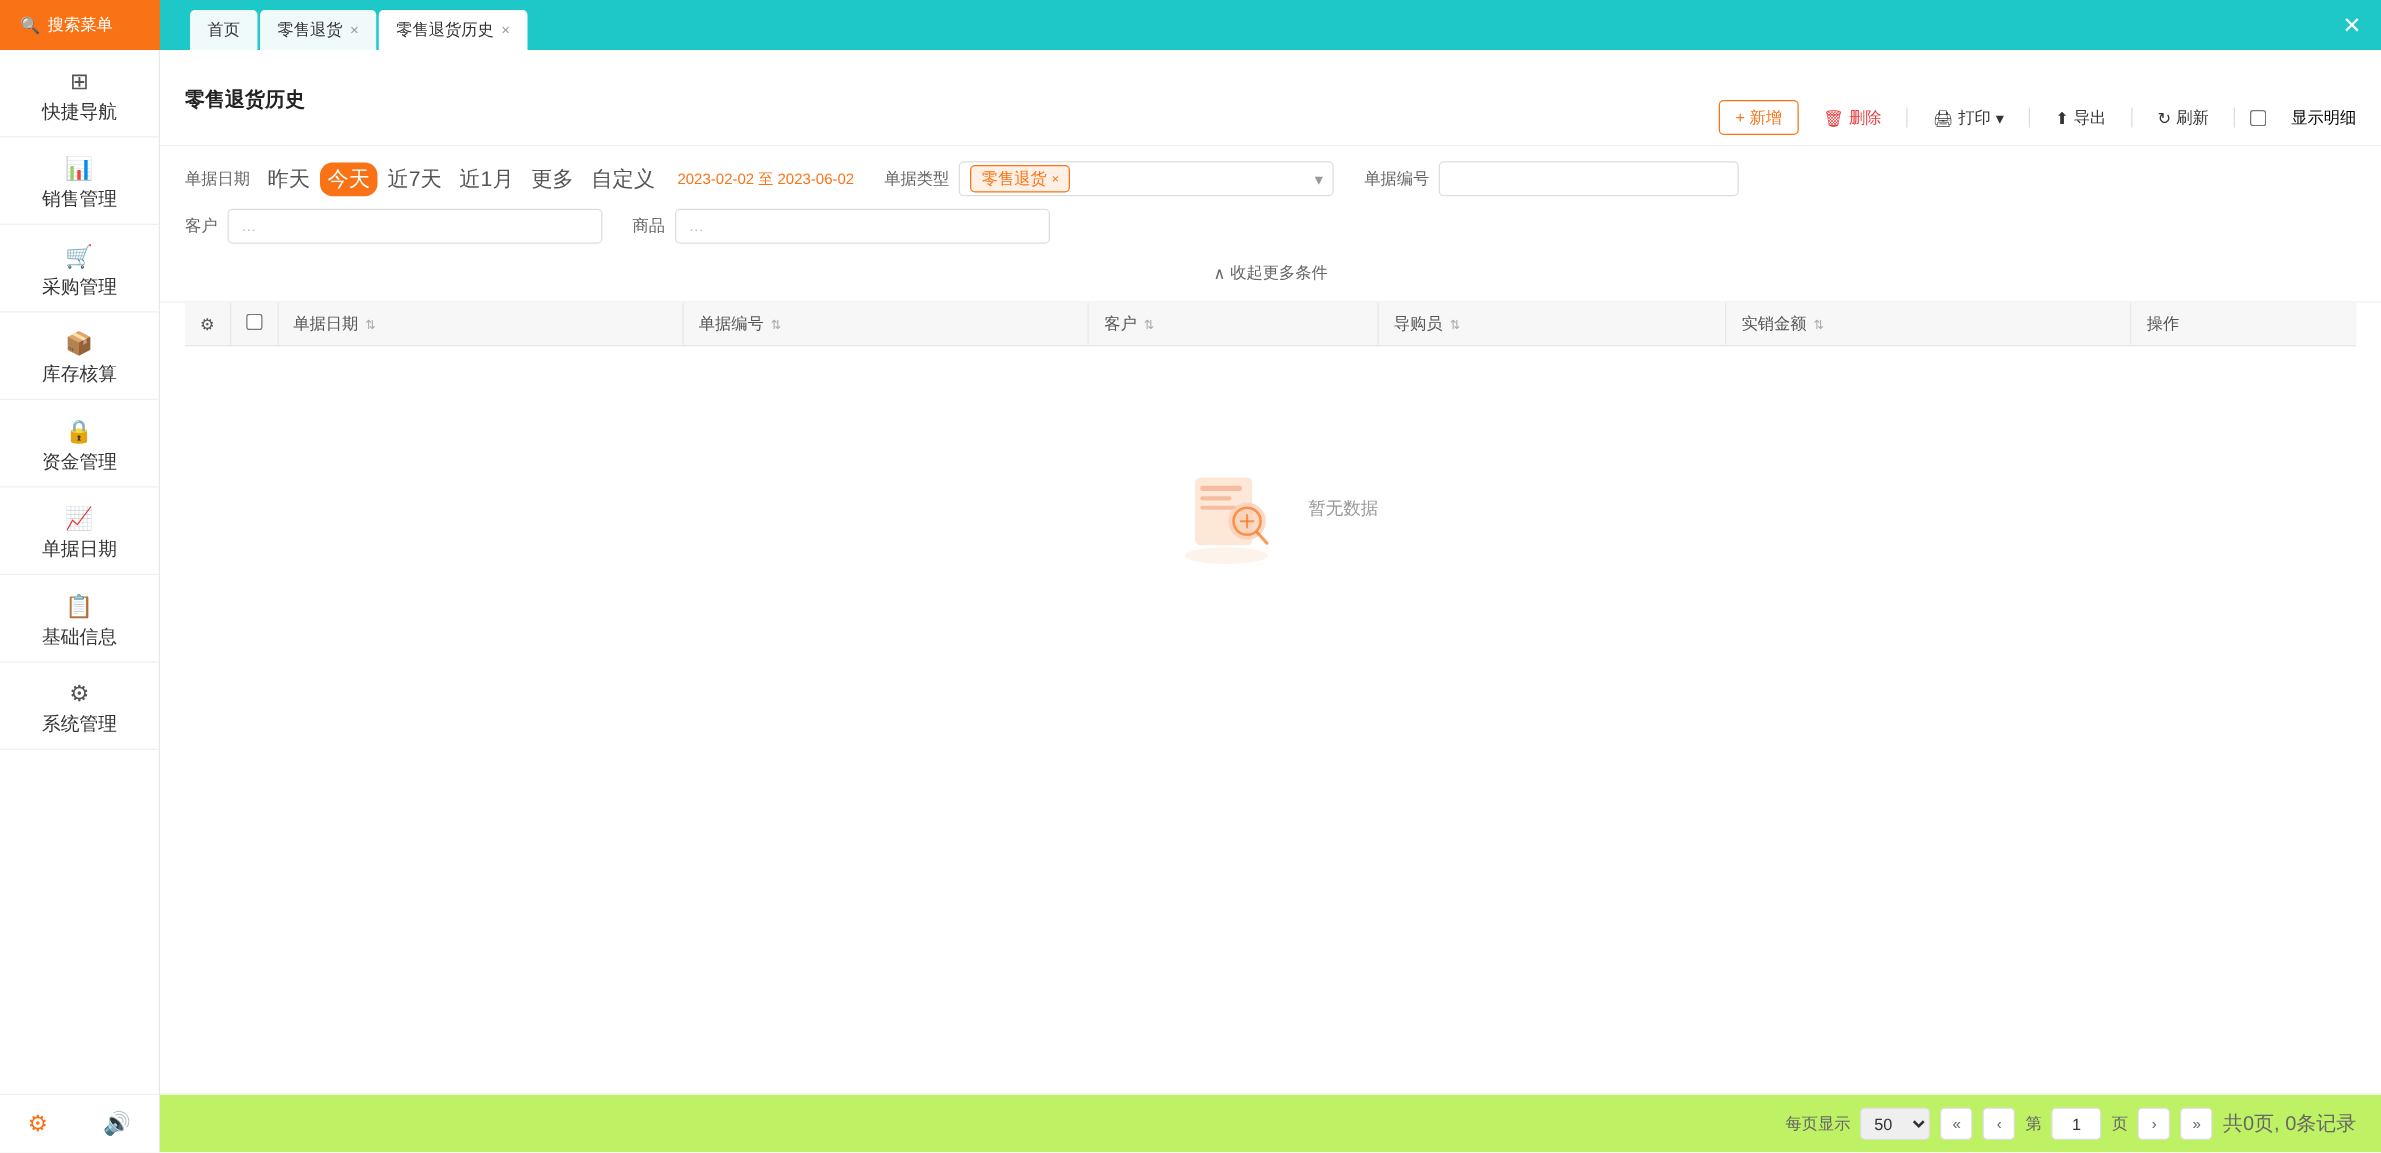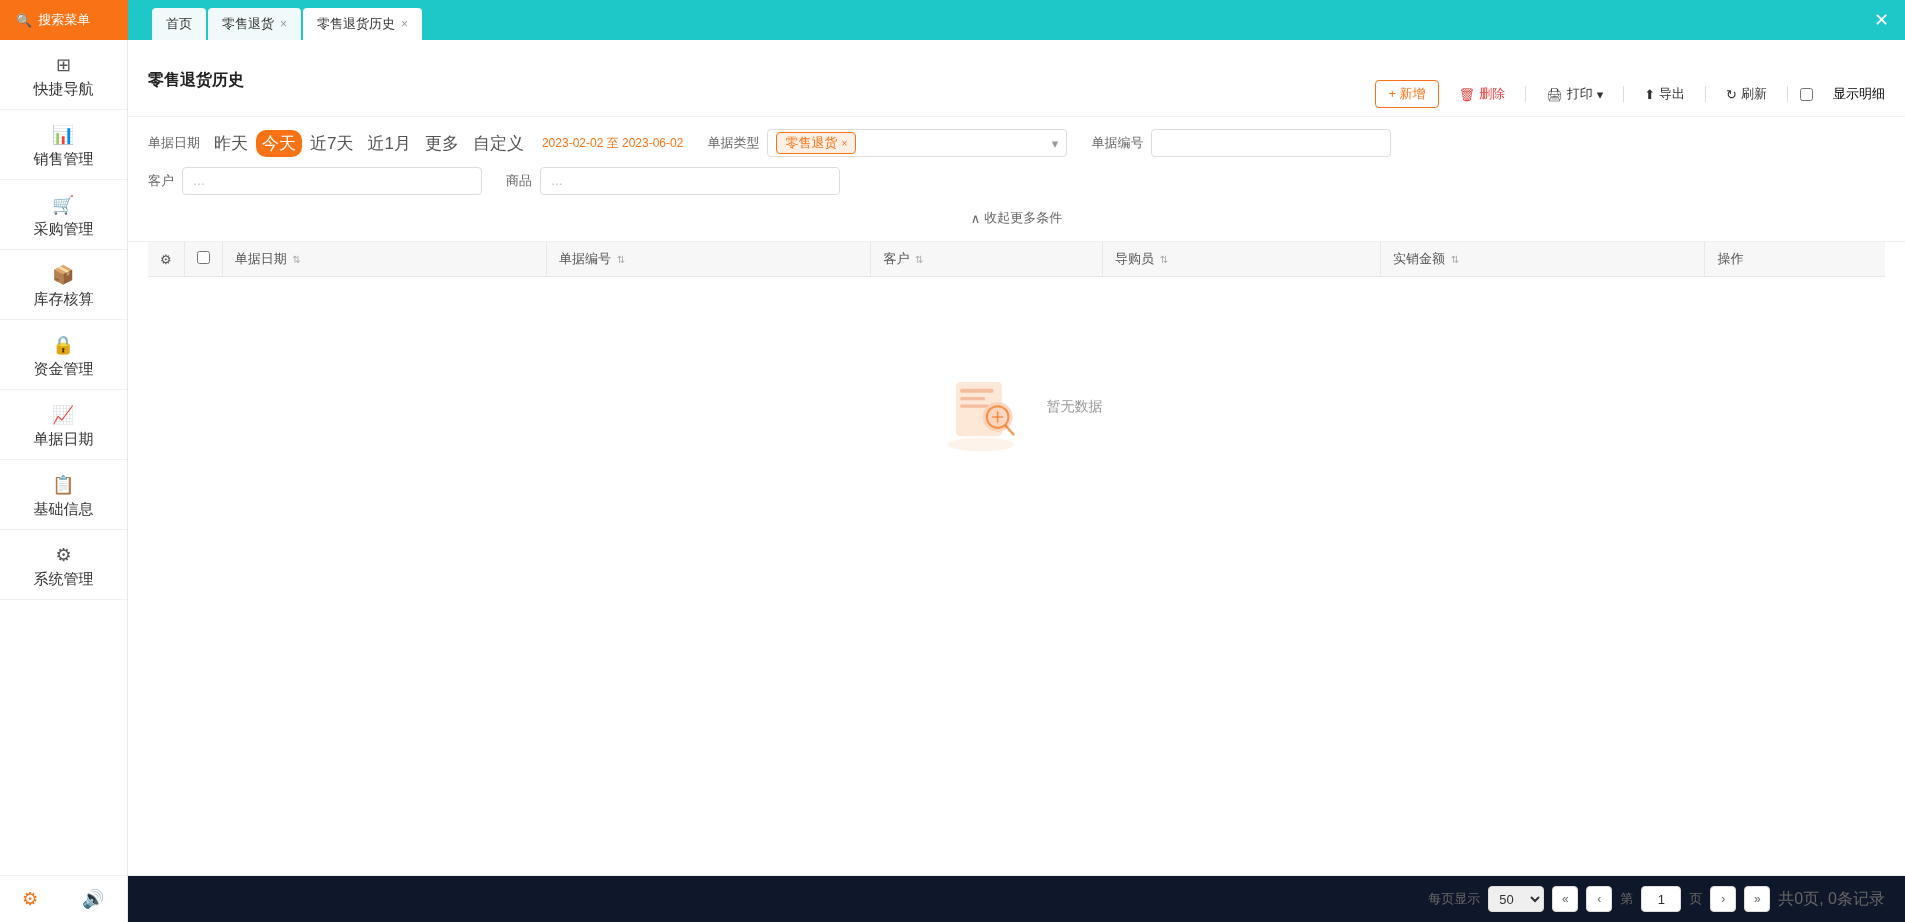--- a/index.html
+++ b/index.html
@@ -114,21 +114,21 @@
     
     .empty-state {
       display: flex; flex-direction: row; align-items: center; justify-content: center;
       padding: 80px 0; gap: 16px;
     }
     .empty-text { color: #999; font-size: 14px; }
 
     
     .pagination-bar {
       display: flex; align-items: center; justify-content: flex-end; padding: 10px 20px;
-      border-top: 1px solid #f0f0f0; background: #0f172a; gap: 8px;
+      border-top: 1px solid #f0f0f0; background: #bef264; gap: 8px;
     }
     .page-size-label { color: #666; font-size: 13px; }
     .page-size-select {
       border: 1px solid #ddd; border-radius: 4px; padding: 2px 6px; font-size: 13px;
       color: #333; cursor: pointer; height: 26px;
     }
     .page-btn {
       width: 26px; height: 26px; border: 1px solid #ddd; border-radius: 4px;
       display: flex; align-items: center; justify-content: center; cursor: pointer;
       color: #666; background: white; font-size: 12px;

